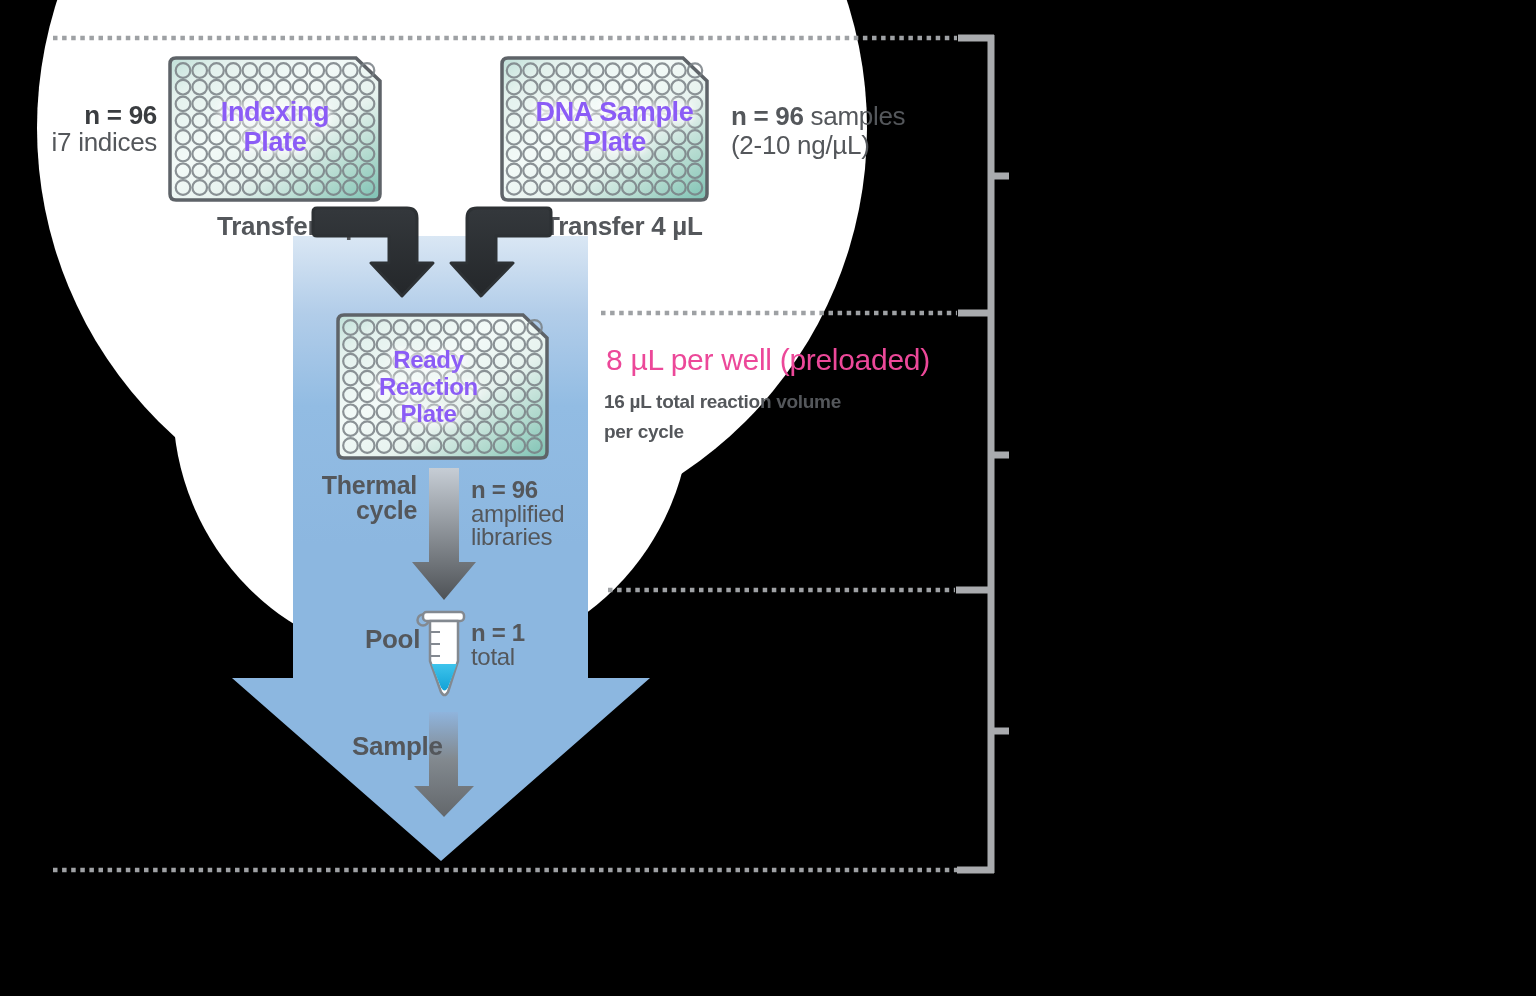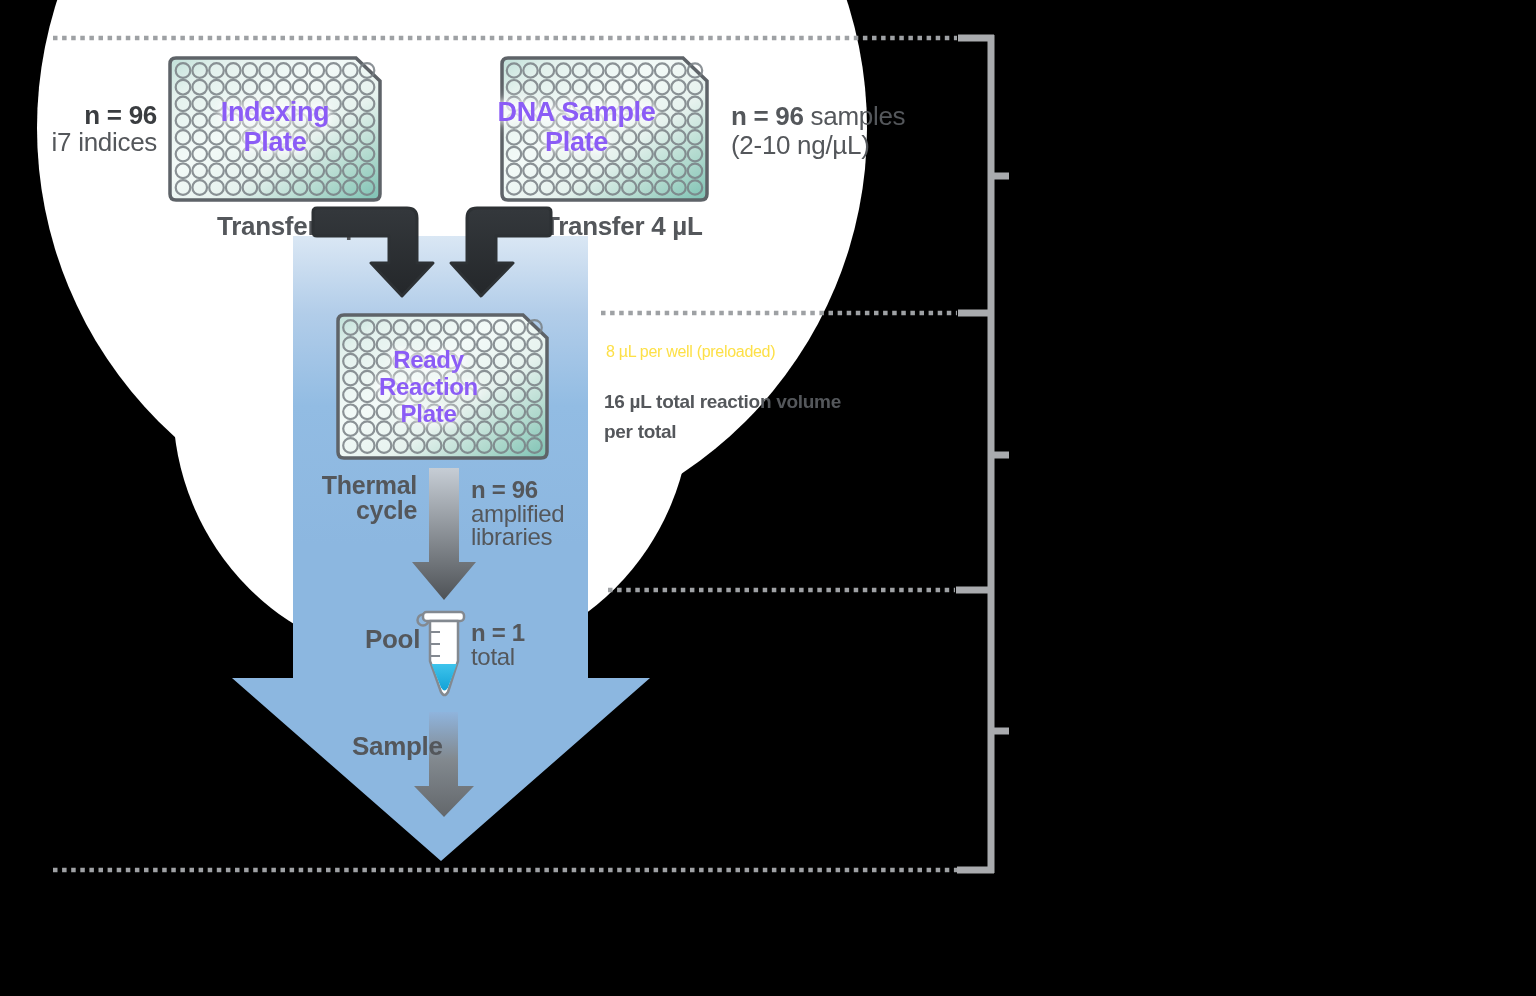--- a/index.html
+++ b/index.html
@@ -405,44 +405,44 @@
           <circle cx="517.8" cy="445.5" r="7.3"></circle>
           <circle cx="534.5" cy="445.5" r="7.3"></circle>
         </g>
     </g>
   </svg>
 
   <div class="lbl plate-label z3" style="left:170px;top:97px;width:210px;font-size:27px;line-height:30px;">
     <div>Indexing</div>
     <div>Plate</div>
   </div>
-  <div class="lbl plate-label z3" style="left:474px;top:97px;width:205px;font-size:27px;line-height:30px;">
+  <div class="lbl plate-label z3" style="left:512px;top:97px;width:205px;font-size:27px;line-height:30px;">
     <div>DNA Sample</div>
     <div>Plate</div>
   </div>
   <div class="lbl plate-label z3" style="left:338px;top:346px;width:181px;font-size:24px;line-height:27px;">
     <div>Ready</div>
     <div>Reaction</div>
     <div>Plate</div>
   </div>
 
   <div class="lbl z3" style="right:1379px;top:102px;text-align:right;font-size:26px;line-height:27px;">
     <div class="b" style="color:#3a3d40;">n = 96</div>
     <div class="annot-line2">i7 indices</div>
   </div>
 
   <div class="lbl z3" style="left:731px;top:102px;font-size:26px;line-height:29px;">
     <div><span class="b">n = 96</span><span> samples</span></div>
     <div>(2-10 ng/µL)</div>
   </div>
 
-  <div class="lbl z3" style="left:606px;top:343px;font-size:16px;color:#fde047;">8 µL per well (preloaded)</div>
+  <div class="lbl z3" style="left:606px;top:343px;font-size:30px;color:#ec4899;">8 µL per well (preloaded)</div>
   <div class="lbl b z3" style="left:604px;top:387px;font-size:19px;line-height:30px;">
     <div>16 µL total reaction volume</div>
-    <div>per total</div>
+    <div>per cycle</div>
   </div>
 
   <div class="lbl b z3" style="left:280px;top:473px;width:137px;text-align:right;font-size:25px;line-height:25px;">
     <div>Thermal</div>
     <div>cycle</div>
   </div>
   <div class="lbl z3" style="left:471px;top:478px;font-size:24px;line-height:23.5px;">
     <div class="b">n = 96</div>
     <div>amplified</div>
     <div>libraries</div>

